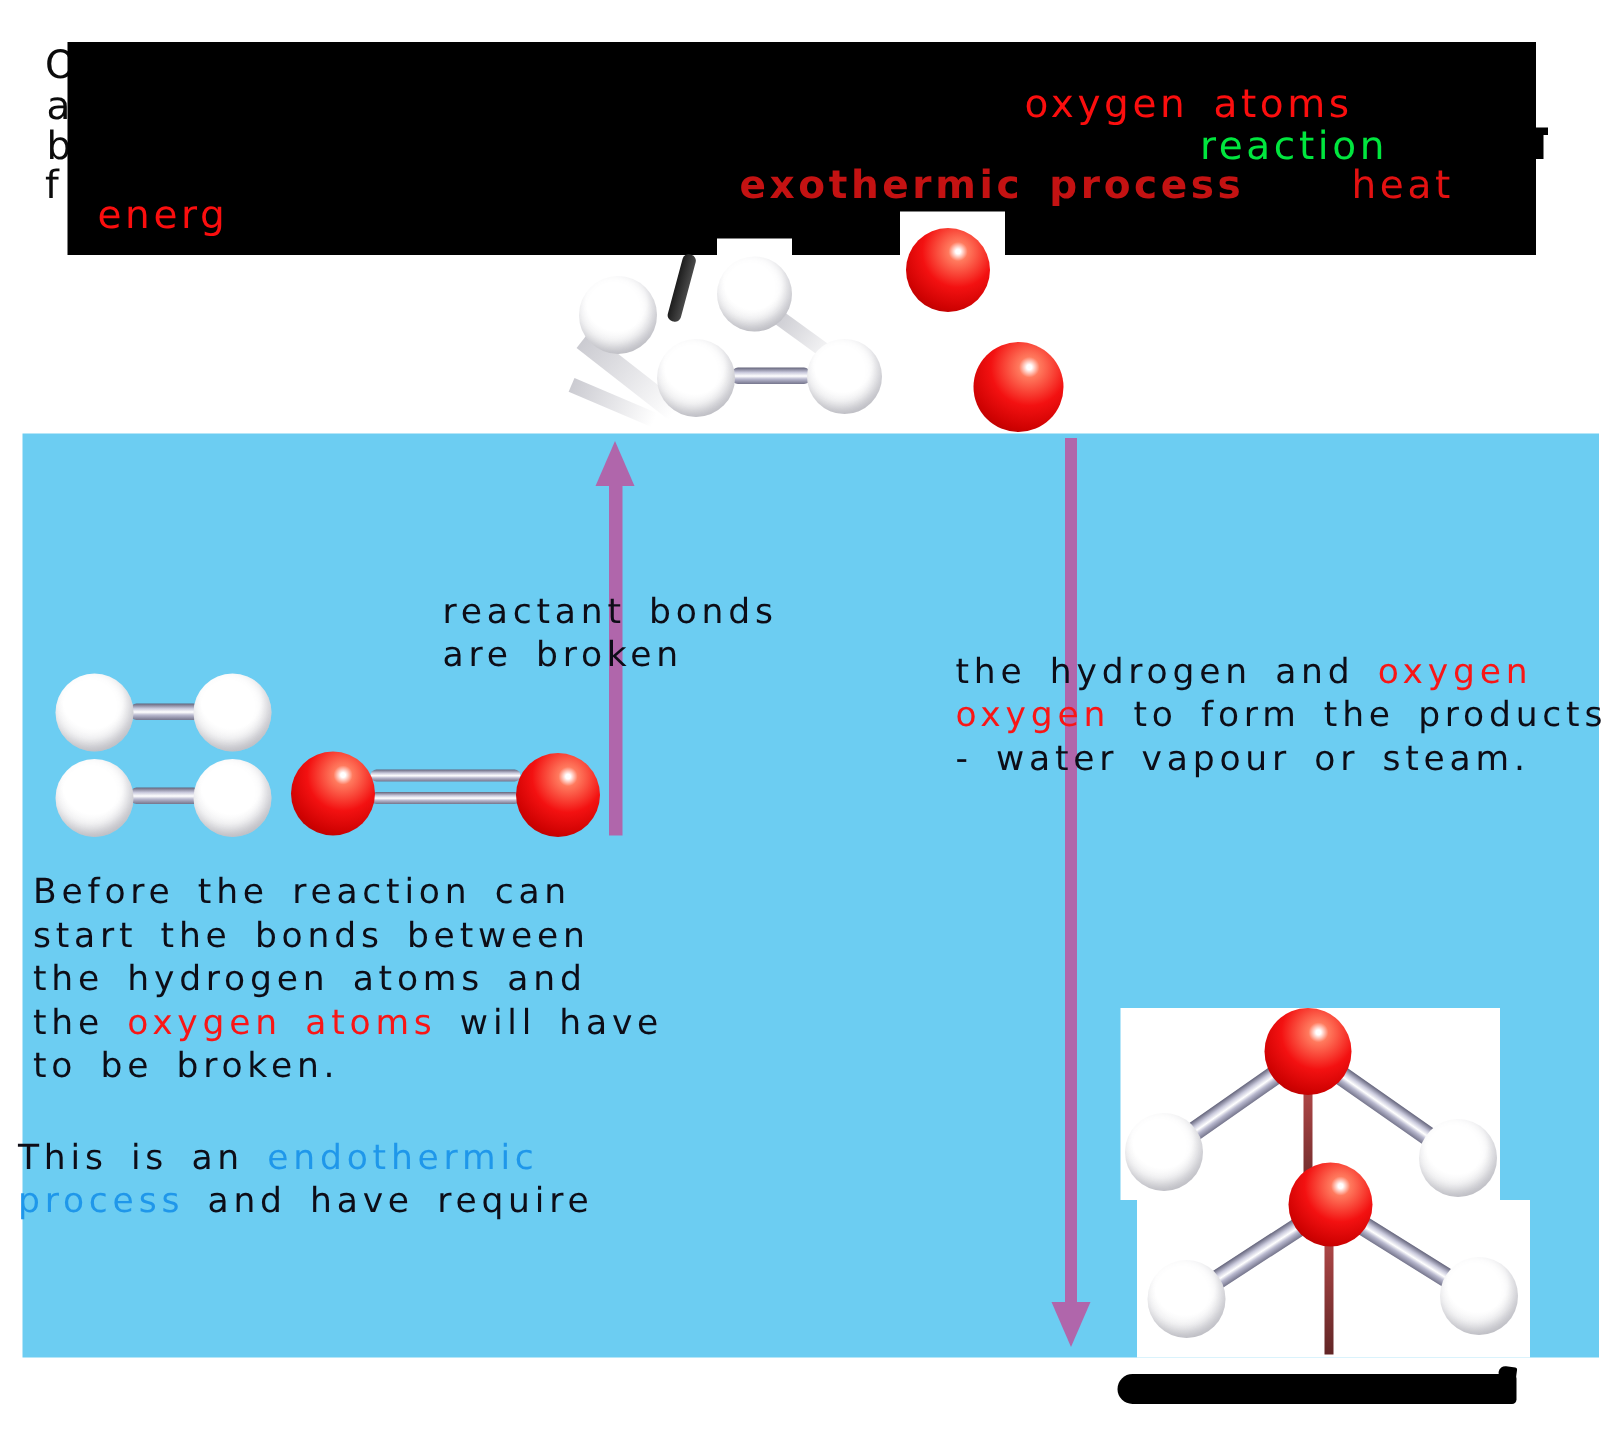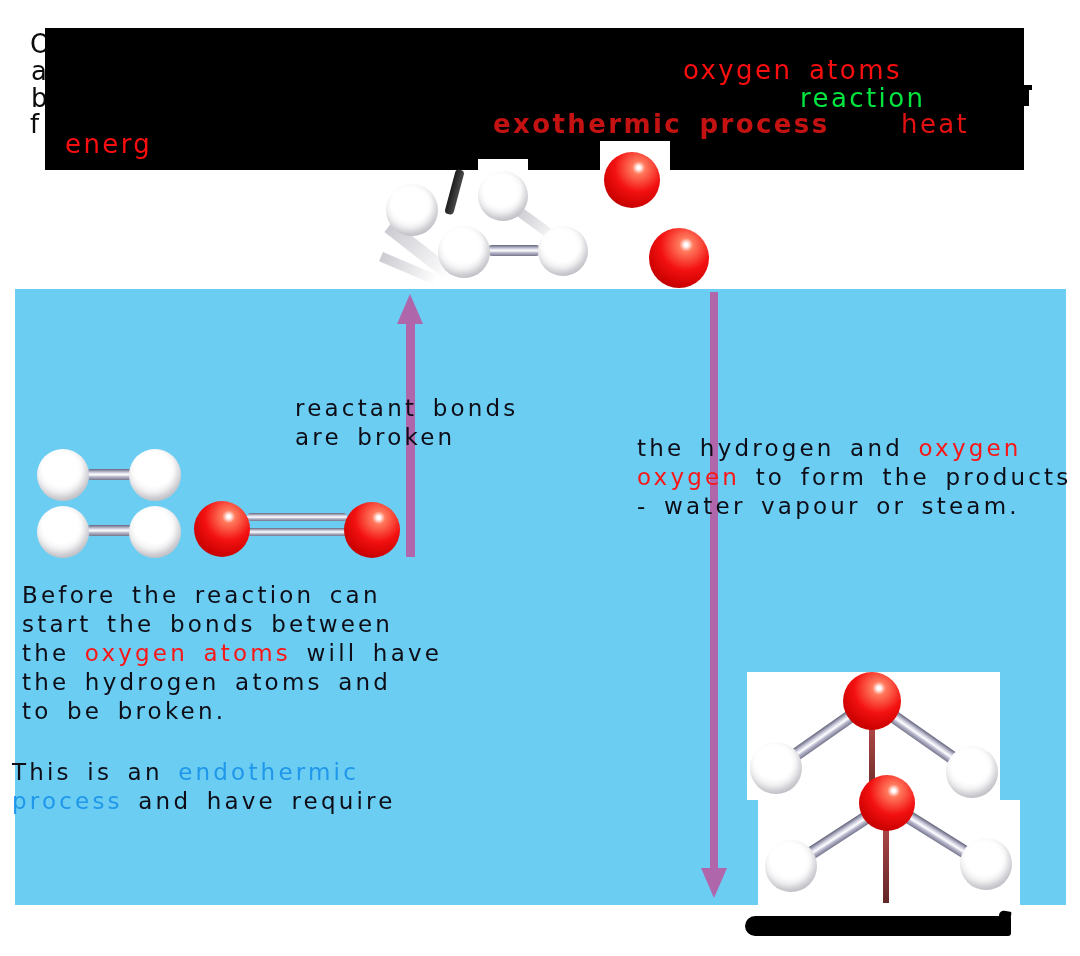--- a/index.html
+++ b/index.html
@@ -117,22 +117,22 @@
   <div class="sph h" style="left:129px; top:506px; width:52px; height:52px;"></div>
 
   <div class="bond" style="left:247px; top:513px; width:100px; height:8px;"></div>
   <div class="bond" style="left:247px; top:528px; width:100px; height:8px;"></div>
   <div class="sph o" style="left:194px; top:501px; width:56px; height:56px;"></div>
   <div class="sph o" style="left:344px; top:502px; width:56px; height:56px;"></div>
 
   <div class="para hand" style="left:22px; top:581px;">
     <div><span>Before the reaction can</span></div>
     <div><span>start the bonds between</span></div>
+    <div><span>the hydrogen atoms and</span></div>
     <div><span>the </span><span class="red">oxygen atoms</span><span> will have</span></div>
-    <div><span>the hydrogen atoms and</span></div>
     <div><span>to be broken.</span></div>
   </div>
 
   <div class="para hand" style="left:12px; top:758px;">
     <div><span>This is an </span><span class="blu">endothermic</span></div>
     <div><span class="blu">process</span><span> and have require</span></div>
   </div>
 
   <div class="halo" style="left:747px; top:672px; width:253px; height:128px;"></div>
   <div class="halo" style="left:758px; top:800px; width:262px; height:105px;"></div>

